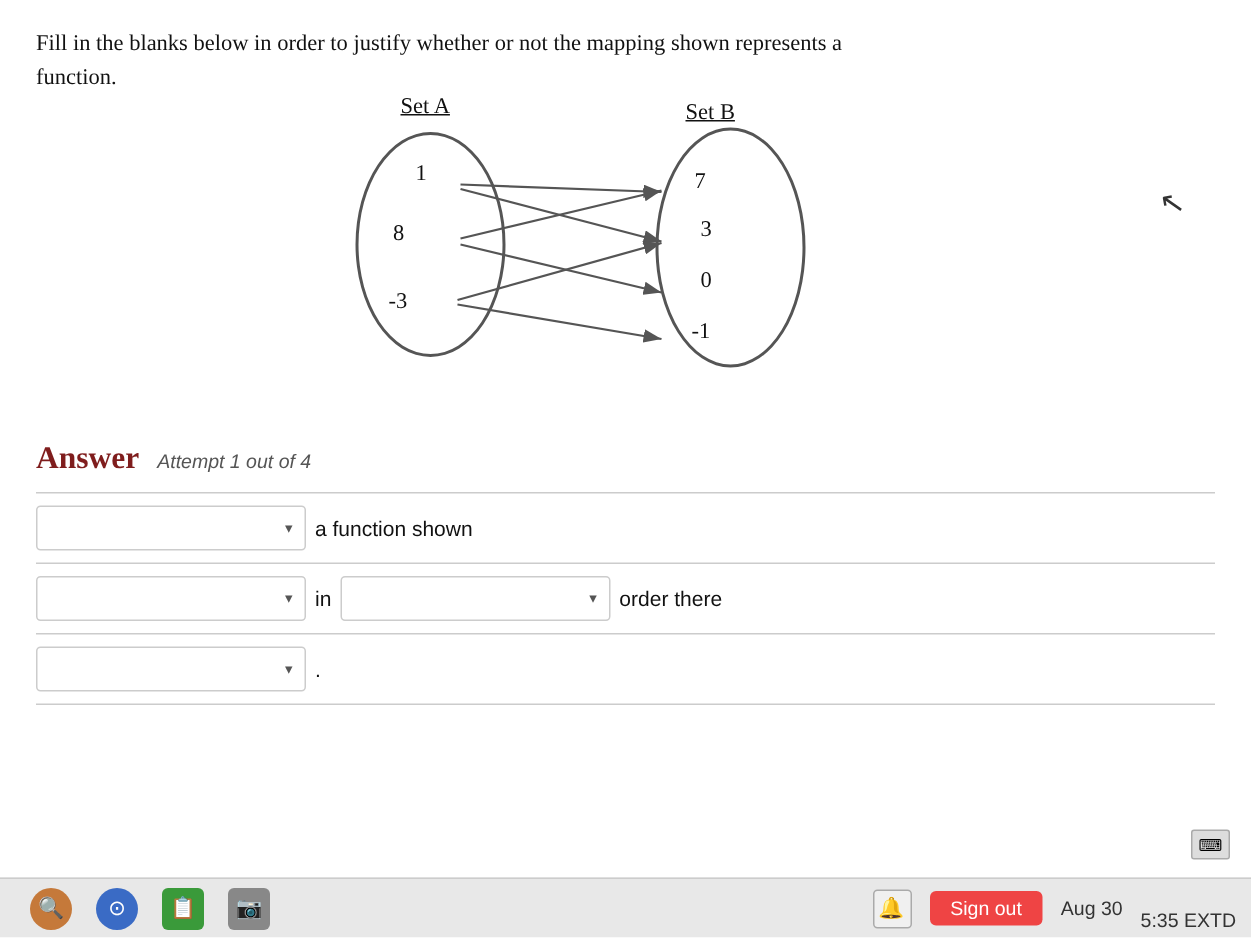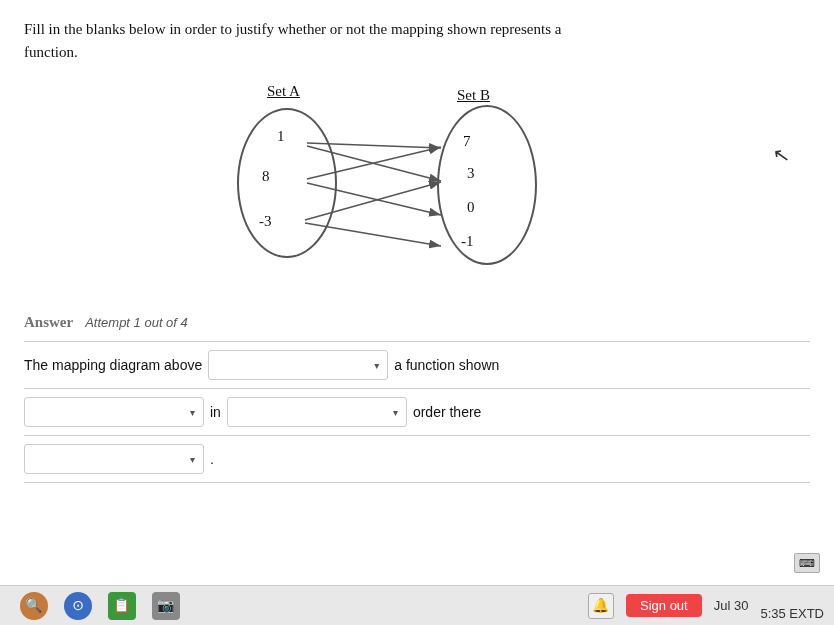--- a/index.html
+++ b/index.html
@@ -12,21 +12,20 @@
       position: relative;
     }
 
     .main-content {
       padding: 18px 24px 0 24px;
     }
 
     .instructions {
       font-size: 15px;
       line-height: 1.5;
-      margin-bottom: 20px;
       color: #111;
     }
 
     
     .diagram-area {
       display: flex;
       justify-content: center;
       margin-bottom: 30px;
       position: relative;
     }
@@ -115,23 +114,23 @@
       color: #333;
       transform: rotate(-10deg);
     }
 
     
     .answer-section {
       padding: 0 24px;
     }
 
     .answer-label {
-      font-size: 15px;
+      font-size: 21px;
       font-weight: bold;
-      color: #737373;
+      color: #7f1d1d;
       margin-bottom: 2px;
     }
 
     .attempt-label {
       font-size: 13px;
       color: #555;
       font-weight: normal;
       margin-left: 8px;
       font-family: Arial, sans-serif;
       font-style: italic;
@@ -349,21 +348,20 @@
 
 <div class="answer-section">
   <div>
     <span class="answer-label">Answer</span>
     <span class="attempt-label">Attempt 1 out of 4</span>
   </div>
 
   <div class="answer-rows">
 
     <div class="answer-row">
-      <span class="static-text">The mapping diagram above</span>
       <div class="dropdown">
         <span class="dropdown-text"></span>
         <span class="dropdown-arrow">▾</span>
       </div>
       <span class="static-text">a function shown</span>
     </div>
 
     <div class="answer-row">
       <div class="dropdown">
         <span class="dropdown-text"></span>
@@ -392,15 +390,15 @@
     <div class="taskbar-icon">🔍</div>
     <div class="taskbar-icon blue">⊙</div>
     <div class="taskbar-icon green-rect">📋</div>
     <div class="taskbar-icon gray-rect">📷</div>
   </div>
 
   <div class="taskbar-notif">🔔</div>
 
   <button class="sign-out-btn">Sign out</button>
 
-  <span class="taskbar-date">Jul 30</span>
+  <span class="taskbar-date">Aug 30</span>
   <span class="taskbar-time">5:35 EXTD</span>
 </div>
 
 </body></html>

